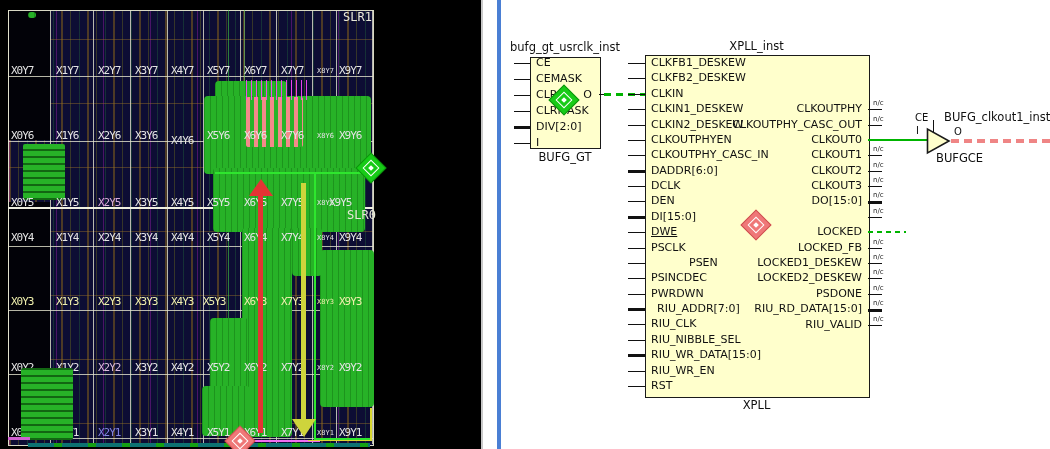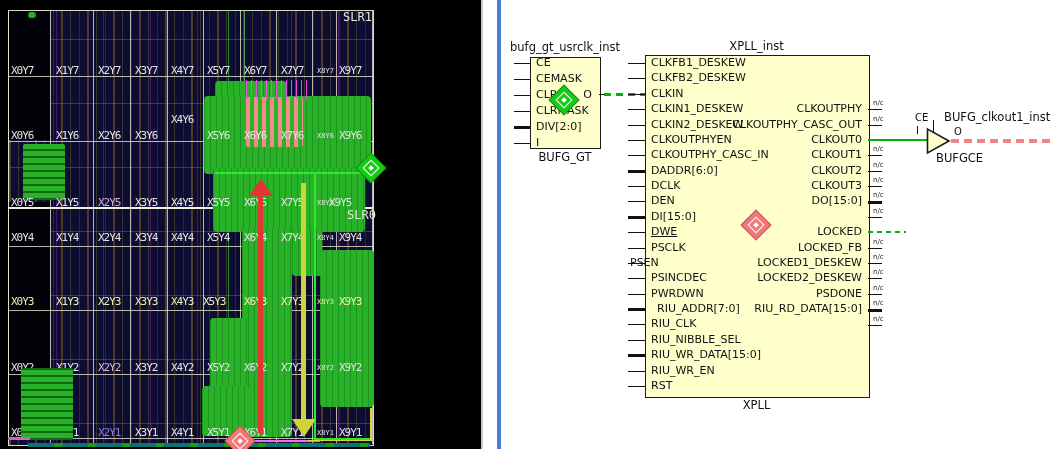--- a/index.html
+++ b/index.html
@@ -131,21 +131,21 @@
         <div class="region-label" style="left: 171px; top: 64px;">X4Y7</div>
         <div class="region-label" style="left: 207px; top: 64px;">X5Y7</div>
         <div class="region-label" style="left: 244px; top: 64px;">X6Y7</div>
         <div class="region-label" style="left: 281px; top: 64px;">X7Y7</div>
         <div class="region-label tiny" style="left: 317px; top: 67px;">X8Y7</div>
         <div class="region-label" style="left: 339px; top: 64px;">X9Y7</div>
         <div class="region-label" style="left: 11px; top: 129px;">X0Y6</div>
         <div class="region-label" style="left: 56px; top: 129px;">X1Y6</div>
         <div class="region-label" style="left: 98px; top: 129px;">X2Y6</div>
         <div class="region-label" style="left: 135px; top: 129px;">X3Y6</div>
-        <div class="region-label" style="left: 171px; top: 113px;">X4Y6</div>
+        <div class="region-label" style="left: 171px; top: 134px;">X4Y6</div>
         <div class="region-label" style="left: 207px; top: 129px;">X5Y6</div>
         <div class="region-label" style="left: 244px; top: 129px;">X6Y6</div>
         <div class="region-label" style="left: 281px; top: 129px;">X7Y6</div>
         <div class="region-label tiny" style="left: 317px; top: 132px;">X8Y6</div>
         <div class="region-label" style="left: 339px; top: 129px;">X9Y6</div>
         <div class="region-label" style="left: 11px; top: 196px;">X0Y5</div>
         <div class="region-label" style="left: 56px; top: 196px; text-align: center;">X1Y5</div>
         <div class="region-label" style="left: 98px; top: 196px; color: rgb(217, 169, 217);">X2Y5</div>
         <div class="region-label" style="left: 135px; top: 196px;">X3Y5</div>
         <div class="region-label" style="left: 171px; top: 196px;">X4Y5</div>
@@ -269,21 +269,21 @@
       <div class="pin" style="left: 651px; top: 180px;">DCLK</div>
       <div class="stub" style="left: 628px; top: 201px; width: 17px; height: 1px;"></div>
       <div class="pin" style="left: 651px; top: 195px;">DEN</div>
       <div class="stub" style="left: 628px; top: 216px; width: 17px; height: 3px;"></div>
       <div class="pin" style="left: 651px; top: 211px;">DI[15:0]</div>
       <div class="stub" style="left: 628px; top: 232px; width: 17px; height: 1px;"></div>
       <div class="pin" style="left: 651px; top: 226px; text-decoration: underline;">DWE</div>
       <div class="stub" style="left: 628px; top: 248px; width: 17px; height: 1px;"></div>
       <div class="pin" style="left: 651px; top: 242px;">PSCLK</div>
       <div class="stub" style="left: 628px; top: 263px; width: 17px; height: 1px;"></div>
-      <div class="pin" style="left: 630px; top: 257px;">PSEN</div>
+      <div class="pin" style="left: 689px; top: 257px;">PSEN</div>
       <div class="stub" style="left: 628px; top: 278px; width: 17px; height: 1px;"></div>
       <div class="pin" style="left: 651px; top: 272px;">PSINCDEC</div>
       <div class="stub" style="left: 628px; top: 294px; width: 17px; height: 1px;"></div>
       <div class="pin" style="left: 651px; top: 288px; text-align: center;">PWRDWN</div>
       <div class="stub" style="left: 628px; top: 308px; width: 17px; height: 3px;"></div>
       <div class="pin" style="left: 657px; top: 303px;">RIU_ADDR[7:0]</div>
       <div class="stub" style="left: 628px; top: 324px; width: 17px; height: 1px;"></div>
       <div class="pin" style="left: 651px; top: 318px;">RIU_CLK</div>
       <div class="stub" style="left: 628px; top: 340px; width: 17px; height: 1px;"></div>
       <div class="pin" style="left: 651px; top: 334px;">RIU_NIBBLE_SEL</div>
@@ -335,20 +335,21 @@
       <div class="stub" style="left: 869px; top: 270px; width: 1px; height: 8px;"></div>
       <div class="nc" style="left: 873px; top: 268px;">n/c</div>
       <div class="pin r" style="left: 702px; top: 288px;">PSDONE</div>
       <div class="stub" style="left: 868px; top: 294px; width: 14px; height: 1px;"></div>
       <div class="stub" style="left: 869px; top: 286px; width: 1px; height: 8px;"></div>
       <div class="nc" style="left: 873px; top: 284px;">n/c</div>
       <div class="pin r" style="left: 702px; top: 303px;">RIU_RD_DATA[15:0]</div>
       <div class="stub" style="left: 868px; top: 309px; width: 14px; height: 3px;"></div>
       <div class="stub" style="left: 869px; top: 301px; width: 1px; height: 8px;"></div>
       <div class="nc" style="left: 873px; top: 299px;">n/c</div>
+      <div class="pin r" style="left: 702px; top: 319px;">RIU_VALID</div>
       <div class="stub" style="left: 868px; top: 325px; width: 14px; height: 1px;"></div>
       <div class="stub" style="left: 869px; top: 317px; width: 1px; height: 8px;"></div>
       <div class="nc" style="left: 873px; top: 315px;">n/c</div>
     </div>
 
   <div class="marker green" style="left:360px;top:157px">
       <div class="sq"></div>
       <div class="in"></div>
       <div class="dot"></div>
     </div>

